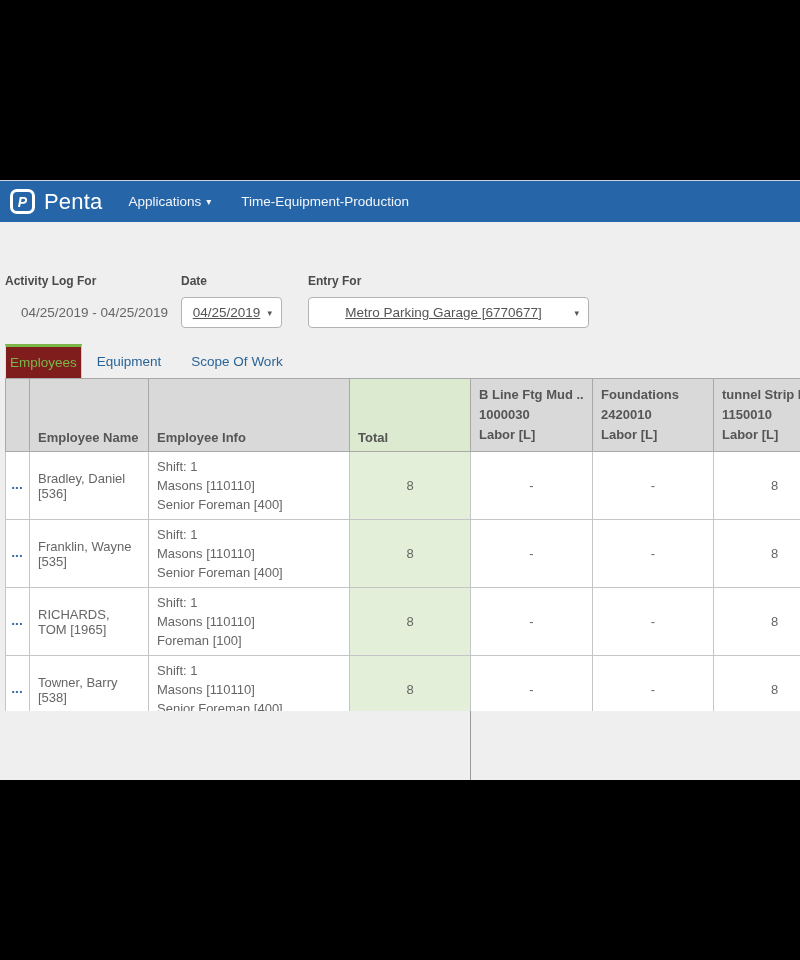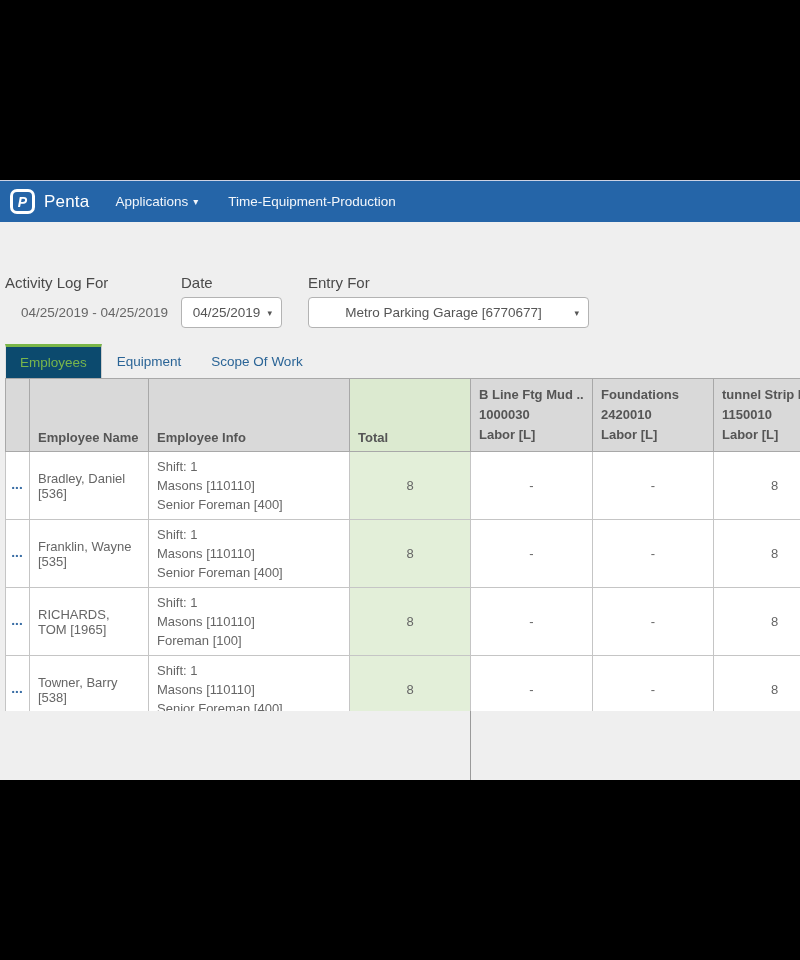--- a/index.html
+++ b/index.html
@@ -9,36 +9,36 @@
   .letterbox.top { top:0; height:180px; }
   .letterbox.bottom { top:780px; height:180px; }
 
   .app { position:absolute; left:0; top:180px; width:800px; height:600px; background:#efefef; overflow:hidden; }
 
   
   .navbar-topline { position:absolute; left:0; top:0; width:800px; height:1px; background:#ccd2e4; }
   .navbar { position:absolute; left:0; top:1px; width:800px; height:41px; background:#2565a8; display:flex; align-items:center; padding:0 10px; }
   .logo { width:25px; height:25px; border:3px solid #fff; border-radius:7px; display:flex; align-items:center; justify-content:center; flex:0 0 auto; }
   .logo span { color:#fff; font-weight:bold; font-style:italic; font-size:14px; line-height:1; }
-  .brand { color:#fff; font-size:17px; margin-left:9px; letter-spacing:.2px; }
+  .brand { color:#fff; font-size:22px; margin-left:9px; letter-spacing:.2px; }
   .nav-items { display:flex; align-items:center; margin-left:26px; gap:30px; }
   .nav-item { color:#f2f6fb; font-size:13.5px; cursor:pointer; white-space:nowrap; }
   .nav-item .caret { font-size:10px; margin-left:5px; position:relative; top:-1px; }
 
   
-  .f-label { position:absolute; font-size:15px; font-weight:normal; color:#4a4a4a; }
+  .f-label { position:absolute; font-size:12px; font-weight:bold; color:#4a4a4a; }
   .f-value { position:absolute; font-size:13.5px; color:#666; }
-  .select { position:absolute; height:31px; background:#fff; border:1px solid #b3b3b3; border-radius:4px; display:flex; align-items:center; justify-content:center; font-size:13.5px; color:#555; cursor:pointer; }
+  .select { position:absolute; height:31px; background:#fff; border:1px solid #b3b3b3; border-radius:4px; display:flex; align-items:center; justify-content:center; font-size:13.5px; color:#555; cursor:pointer;text-decoration:underline; }
   .select .sel-caret { position:absolute; right:9px; top:50%; transform:translateY(-50%); font-size:9px; color:#555; }
   .select .sel-text { padding:0 18px 0 8px; white-space:nowrap; }
 
   
   .tabs { position:absolute; left:5px; top:164px; height:34px; display:flex; align-items:stretch; }
   .tab { font-size:13.5px; color:#2a6496; display:flex; align-items:center; padding:0 15px; cursor:pointer; white-space:nowrap; }
-  .tab.active { background:#0c4a6e; color:#79b64c; border-top:3px solid #7ab648; border-right:1px solid #ccc; border-left:1px solid #e0e0e0; padding:0 14px; }
+  .tab.active { background:#7f1d1d; color:#79b64c; border-top:3px solid #7ab648; border-right:1px solid #ccc; border-left:1px solid #e0e0e0; padding:0 4px; }
 
   
   .grid-wrap { position:absolute; left:5px; top:198px; width:795px; height:333px; overflow:hidden; }
   table { border-collapse:collapse; table-layout:fixed; width:830px; }
   col.c-act { width:24px; } col.c-name { width:119px; } col.c-info { width:201px; }
   col.c-total { width:121px; } col.c-cost1 { width:122px; } col.c-cost2 { width:121px; } col.c-cost3 { width:122px; }
   th { background:#d9d9d9; border:1px solid #a8a8a8; vertical-align:bottom; text-align:left; font-size:13px; font-weight:bold; color:#555; padding:6px 8px; height:67px; }
   th.total-h { background:#dcead0; }
   th .hline { display:block; line-height:20px; white-space:nowrap; overflow:hidden; }
   td { background:#fff; border:1px solid #c5c5c5; border-top:1px solid #9f9f9f; font-size:13px; color:#666; padding:5px 8px; height:66px; vertical-align:middle; }

